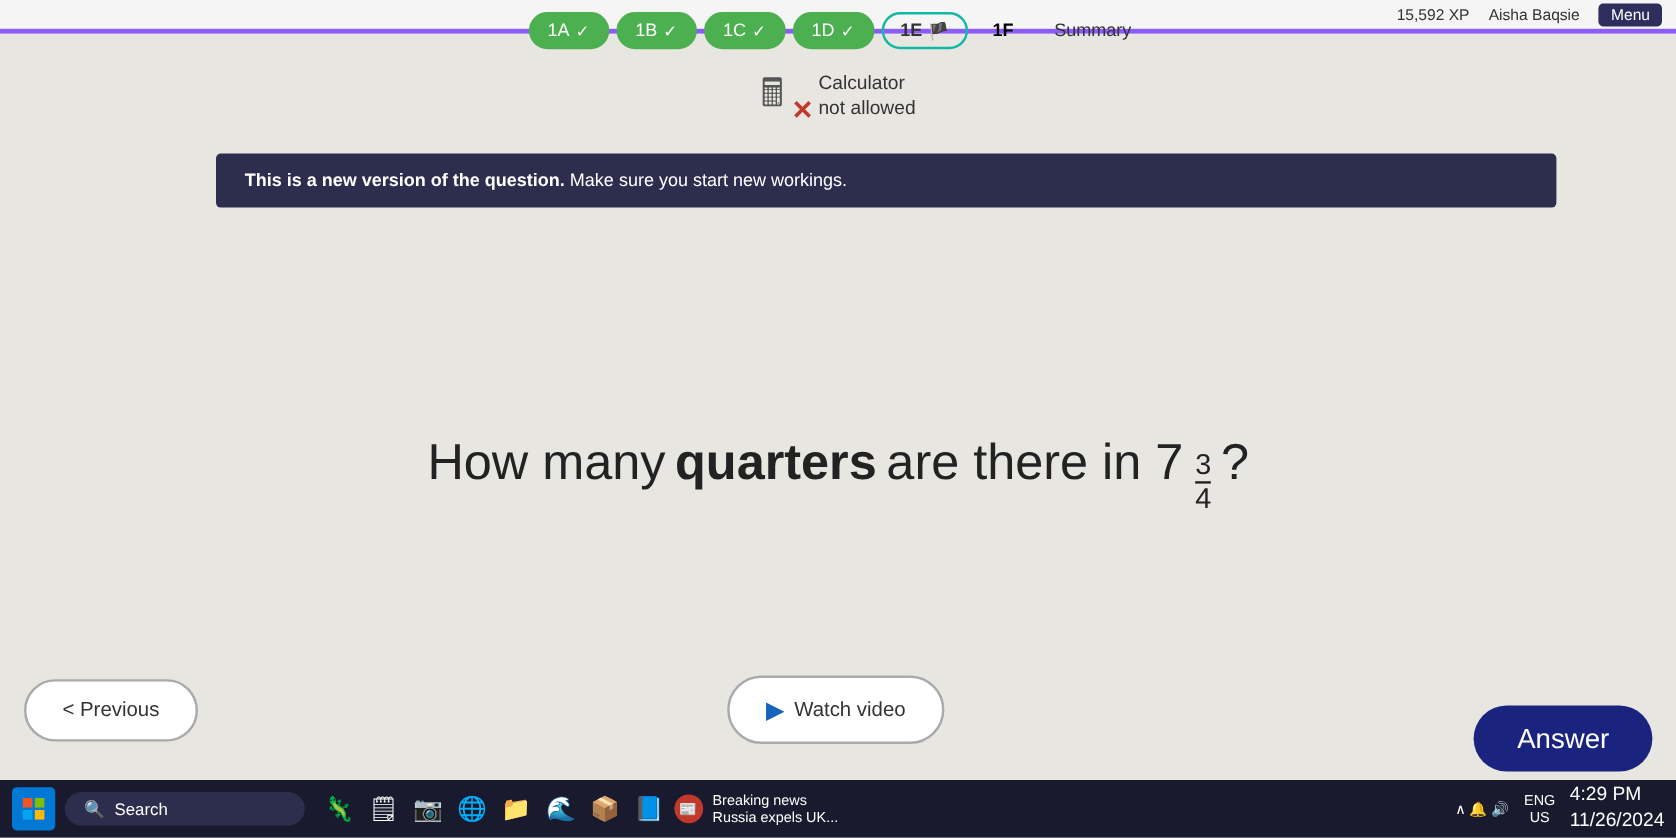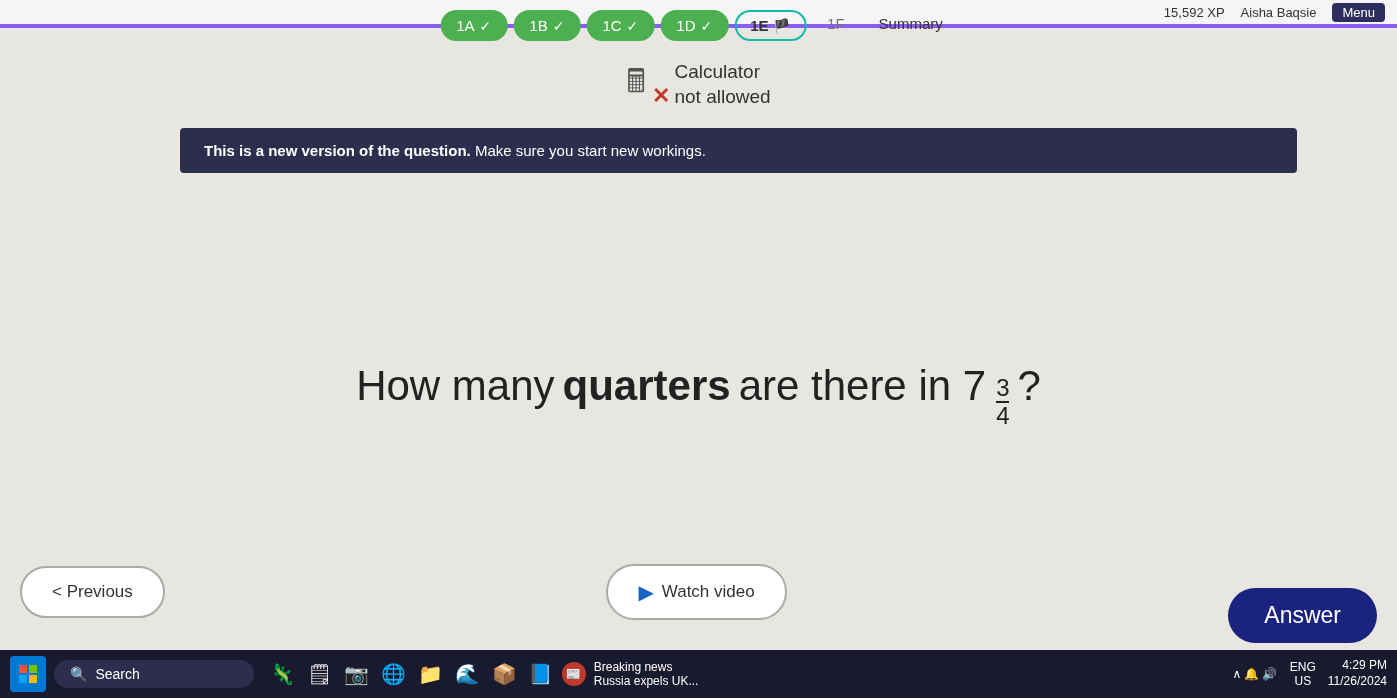--- a/index.html
+++ b/index.html
@@ -41,21 +41,21 @@
       cursor: pointer;
     }
 
     
     .nav-tabs {
       position: absolute;
       top: 10px;
       left: 50%;
       transform: translateX(-50%);
       display: flex;
-      align-items: flex-start;
+      align-items: center;
       gap: 6px;
     }
 
     .tab {
       padding: 5px 14px;
       border-radius: 20px;
       font-size: 15px;
       font-weight: 500;
       cursor: pointer;
       display: flex;
@@ -71,23 +71,23 @@
 
     .tab-active {
       background: transparent;
       color: #333;
       border: 2px solid #14b8a6;
       font-weight: 600;
     }
 
     .tab-inactive {
       background: transparent;
-      color: #737373;
+      color: #000000;
       border: none;
-      font-weight: 400;
+      font-weight: 700;
     }
 
     .tab-summary {
       background: transparent;
       color: #333;
       border: none;
       font-weight: 500;
     }
 
     .check-icon { font-size: 14px; }
@@ -136,21 +136,21 @@
       position: absolute;
       bottom: -2px;
       right: -4px;
       color: #c0392b;
       font-size: 22px;
       font-weight: 900;
       line-height: 1;
     }
 
     .calc-text {
-      font-size: 19px;
+      font-size: 16px;
       color: #333;
       line-height: 1.3;
     }
 
     
     .banner {
       position: absolute;
       top: 128px;
       left: 180px;
       right: 100px;
@@ -328,23 +328,22 @@
       gap: 12px;
       font-size: 12px;
     }
 
     .taskbar-lang {
       text-align: center;
       line-height: 1.2;
     }
 
     .taskbar-time {
-      text-align: right;
       line-height: 1.3;
-      font-size: 12px;
+      font-size: 16px;
     }
 
     .news-ticker {
       display: flex;
       align-items: center;
       gap: 8px;
       font-size: 12px;
     }
 
     .news-icon {

